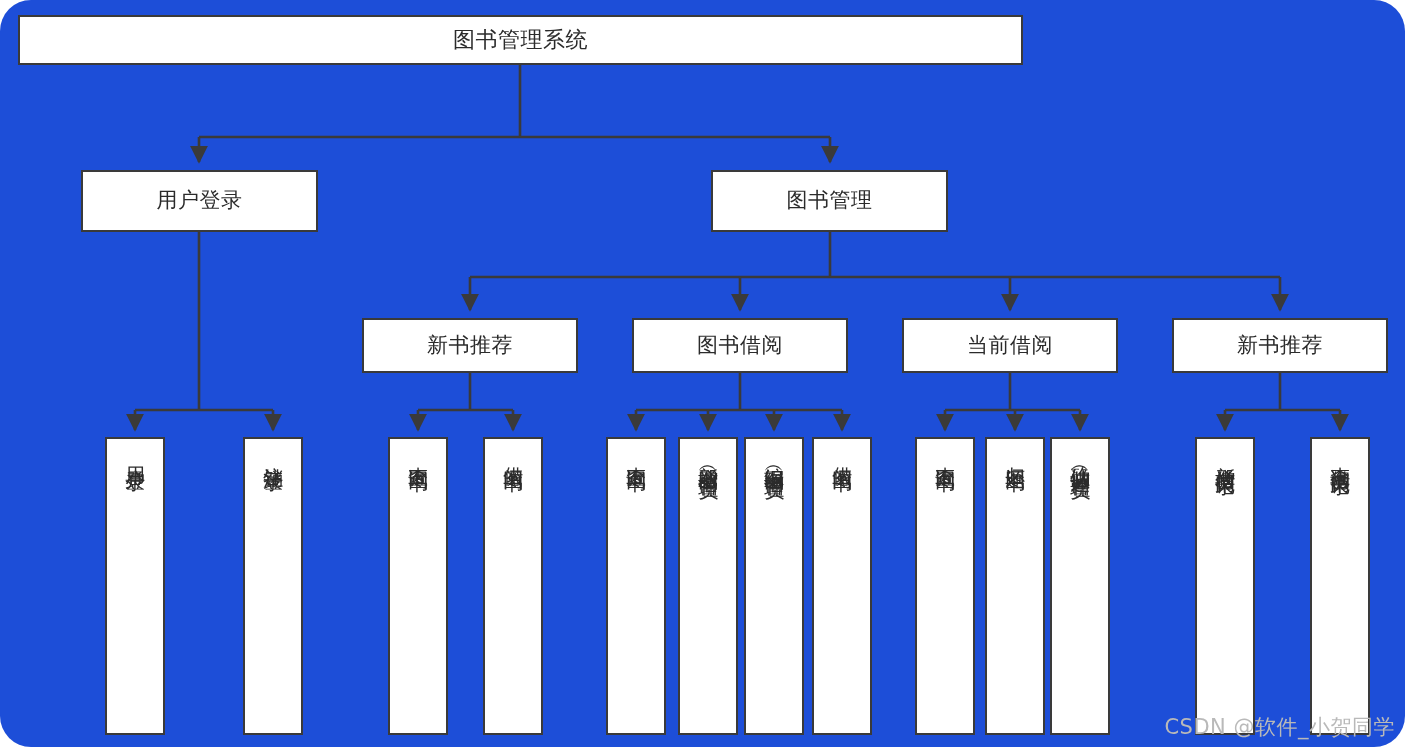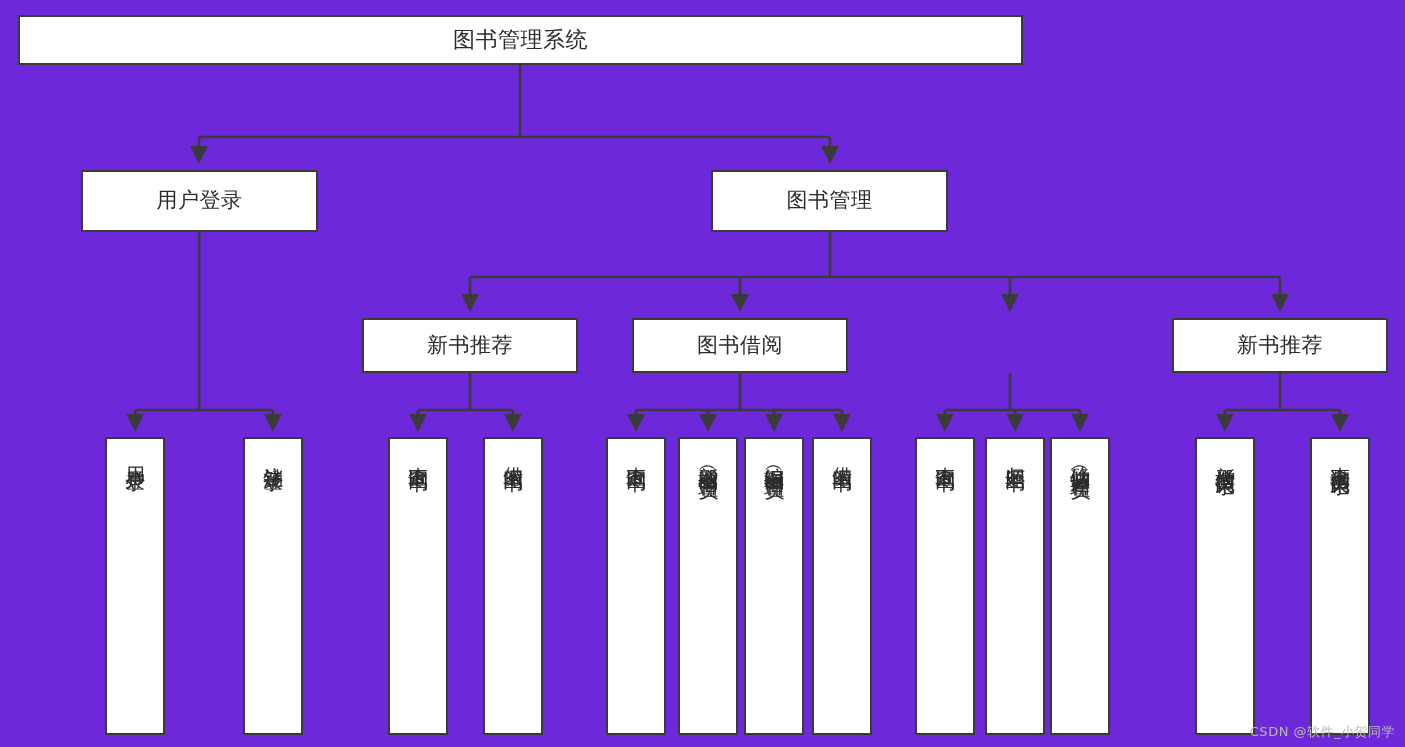--- a/index.html
+++ b/index.html
@@ -7,22 +7,23 @@
     padding: 0;
     background: #ffffff;
   }
   body {
     font-family: "DejaVu Sans", "Liberation Sans", sans-serif;
   }
   #canvas {
     position: relative;
     width: 1405px;
     height: 747px;
-    background: #6d28d9;
+    background: #1d4ed8;
     overflow: hidden;
+    border-radius: 31px;
   }
   #wires {
     position: absolute;
     left: 0;
     top: 0;
     width: 1405px;
     height: 747px;
     pointer-events: none;
   }
   .node {
@@ -54,21 +55,21 @@
     font-size: 20px;
     line-height: 1.18;
     letter-spacing: 2px;
     white-space: nowrap;
     color: #2b2b2b;
   }
   .watermark {
     position: absolute;
     right: 10px;
     bottom: 6px;
-    font-size: 13px;
+    font-size: 21px;
     color: #b9b9b9;
     letter-spacing: 0.5px;
     white-space: nowrap;
   }
 </style>
 </head>
 <body>
 
 <div id="canvas">
 
@@ -122,20 +123,21 @@
     </g>
   </svg>
 
   <div class="node horiz root" style="left: 18px; top: 15px; width: 1005px; height: 50px;">图书管理系统</div>
 
   <div class="node horiz" style="left: 81px; top: 170px; width: 237px; height: 62px;">用户登录</div>
   <div class="node horiz" style="left: 711px; top: 170px; width: 237px; height: 62px; text-align: center;">图书管理</div>
 
   <div class="node horiz" style="left: 362px; top: 318px; width: 216px; height: 55px;">新书推荐</div>
   <div class="node horiz" style="left: 632px; top: 318px; width: 216px; height: 55px;">图书借阅</div>
+  <div class="node horiz" style="left: 902px; top: 318px; width: 216px; height: 55px;">当前借阅</div>
   <div class="node horiz" style="left: 1172px; top: 318px; width: 216px; height: 55px;">新书推荐</div>
 
   <div class="node leaf" style="left: 105px; top: 437px; width: 60px; height: 298px;">
     <span class="vtext">用户登录</span>
   </div>
   <div class="node leaf" style="left: 243px; top: 437px; width: 60px; height: 298px;">
     <span class="vtext">注销登录</span>
   </div>
   <div class="node leaf" style="left: 388px; top: 437px; width: 60px; height: 298px;">
     <span class="vtext">查询图书</span>

